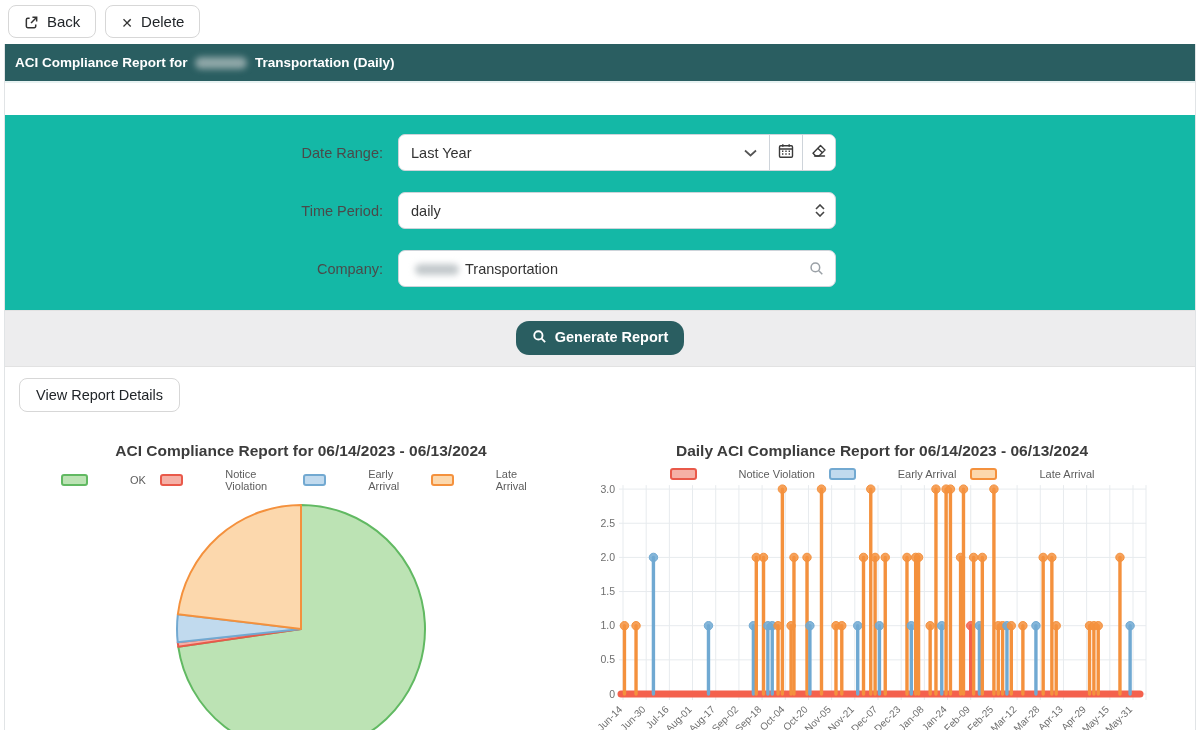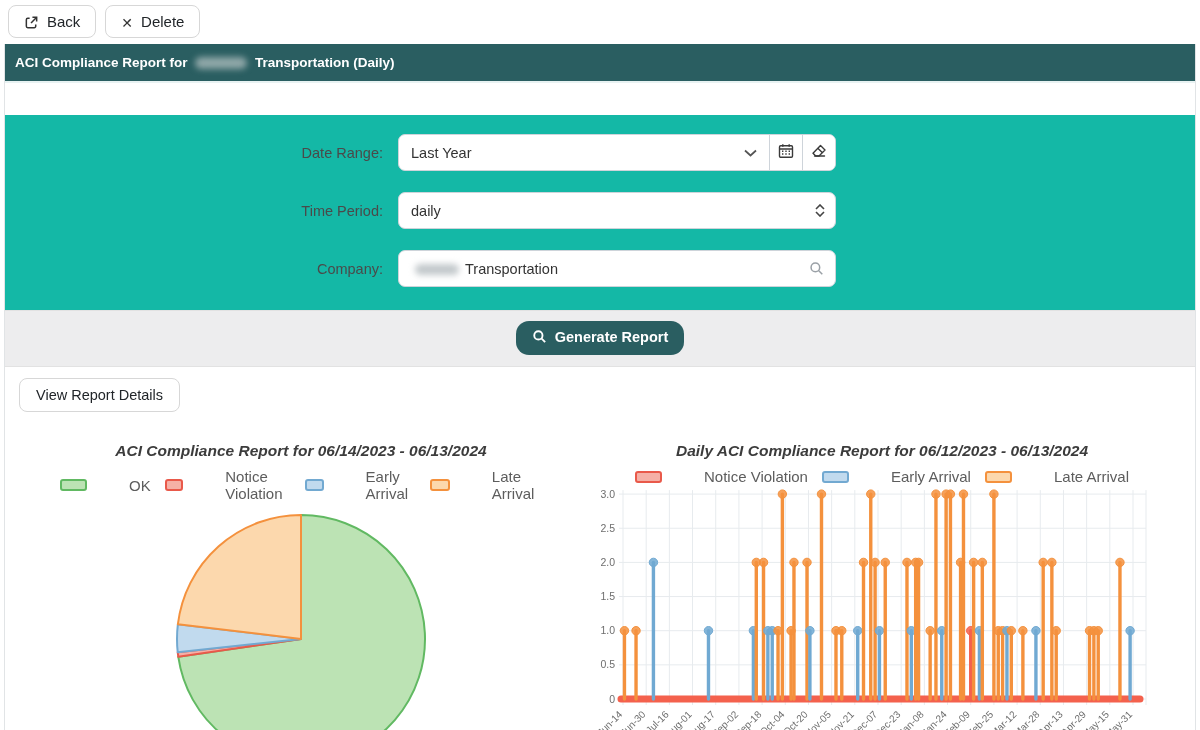--- a/index.html
+++ b/index.html
@@ -41,25 +41,25 @@
   .generate-btn { display:inline-flex; align-items:flex-start; gap:8px; background:#2a5e61; color:#fff; border:none;
                   border-radius:13px; padding:8px 16px; font-size:14.5px; font-weight:bold; cursor:pointer; }
 
   
   .charts-section { background:#fff; flex:1; }
   .details-btn { margin:11px 16px 0 14px; background:#fff; border:1px solid #d7d7d7; border-radius:8px;
                  padding:8px 16px; font-size:14.5px; color:#212529; cursor:pointer; }
   .charts-row { display:flex; margin-top:30px; }
   .chart-block.left { width:480px; margin-left:56px; }
   .chart-block.right { width:586px; margin-left:48px; }
-  .chart-title { text-align:center; font-size:15.5px; font-weight:bold; color:#3c3c3c;font-style:italic; }
+  .chart-title { text-align:center; font-size:15.5px; font-weight:bold; color:#3c3c3c; }
   .legend { display:flex; justify-content:center; align-items:center; gap:14px; margin:8px 0 2px 0; }
   .legend-item { display:flex; align-items:center; gap:7px; }
   .legend-swatch { width:27px; height:12px; border-radius:3px; border:2px solid; }
-  .legend-label { font-size:15px; color:#5d5d5d;margin-left:35px; }
+  .legend-label { font-size:11px; color:#5d5d5d;margin-left:35px; }
   .pie-wrap { display:flex; justify-content:center; margin-top:8px; }
 </style>
 </head>
 <body>
 
 <div class="toolbar">
   <button class="tb-btn">
     <span>
       <svg width="15" height="15" viewBox="0 0 16 16" fill="none" stroke="#333" stroke-width="1.6">
         <path d="M6 3.5 H4 a1.5 1.5 0 0 0 -1.5 1.5 v7 a1.5 1.5 0 0 0 1.5 1.5 h7 a1.5 1.5 0 0 0 1.5 -1.5 V10"></path>
@@ -191,21 +191,21 @@
             <div id="pie-svg"><svg width="258" height="258" viewBox="0 0 258 258">
                 <path d="M 129 129 L 129 5 A 124 124 0 1 1 6.292561293271291 146.8573370364793 Z" fill="#bce3b4" stroke="#61b962" stroke-width="2" stroke-linejoin="round"></path>
                 <path d="M 129 129 L 6.292561293271291 146.8573370364793 A 124 124 0 0 1 5.7067019907721175 142.2197831301321 Z" fill="#f5b0a6" stroke="#e9594a" stroke-width="2" stroke-linejoin="round"></path>
                 <path d="M 129 129 L 5.7067019907721175 142.2197831301321 A 124 124 0 0 1 5.882557033343119 114.2319521482361 Z" fill="#c1daee" stroke="#72a9d1" stroke-width="2" stroke-linejoin="round"></path>
                 <path d="M 129 129 L 5.882557033343119 114.2319521482361 A 124 124 0 0 1 129.0000000000002 5 Z" fill="#fcd8ad" stroke="#f4913d" stroke-width="2" stroke-linejoin="round"></path>
               </svg></div>
           </div>
       </div>
 
       <div class="chart-block right">
-        <div class="chart-title">Daily ACI Compliance Report for 06/12/2023 - 06/13/2024</div>
+        <div class="chart-title">Daily ACI Compliance Report for 06/14/2023 - 06/13/2024</div>
         <div class="legend" id="daily-legend">
             <div class="legend-item">
               <span class="legend-swatch" style="background: rgb(245, 176, 166); border-color: rgb(233, 89, 74);"></span>
               <span class="legend-label">Notice Violation</span>
             </div>
             <div class="legend-item">
               <span class="legend-swatch" style="background: rgb(193, 218, 238); border-color: rgb(114, 169, 209);"></span>
               <span class="legend-label">Early Arrival</span>
             </div>
             <div class="legend-item">

